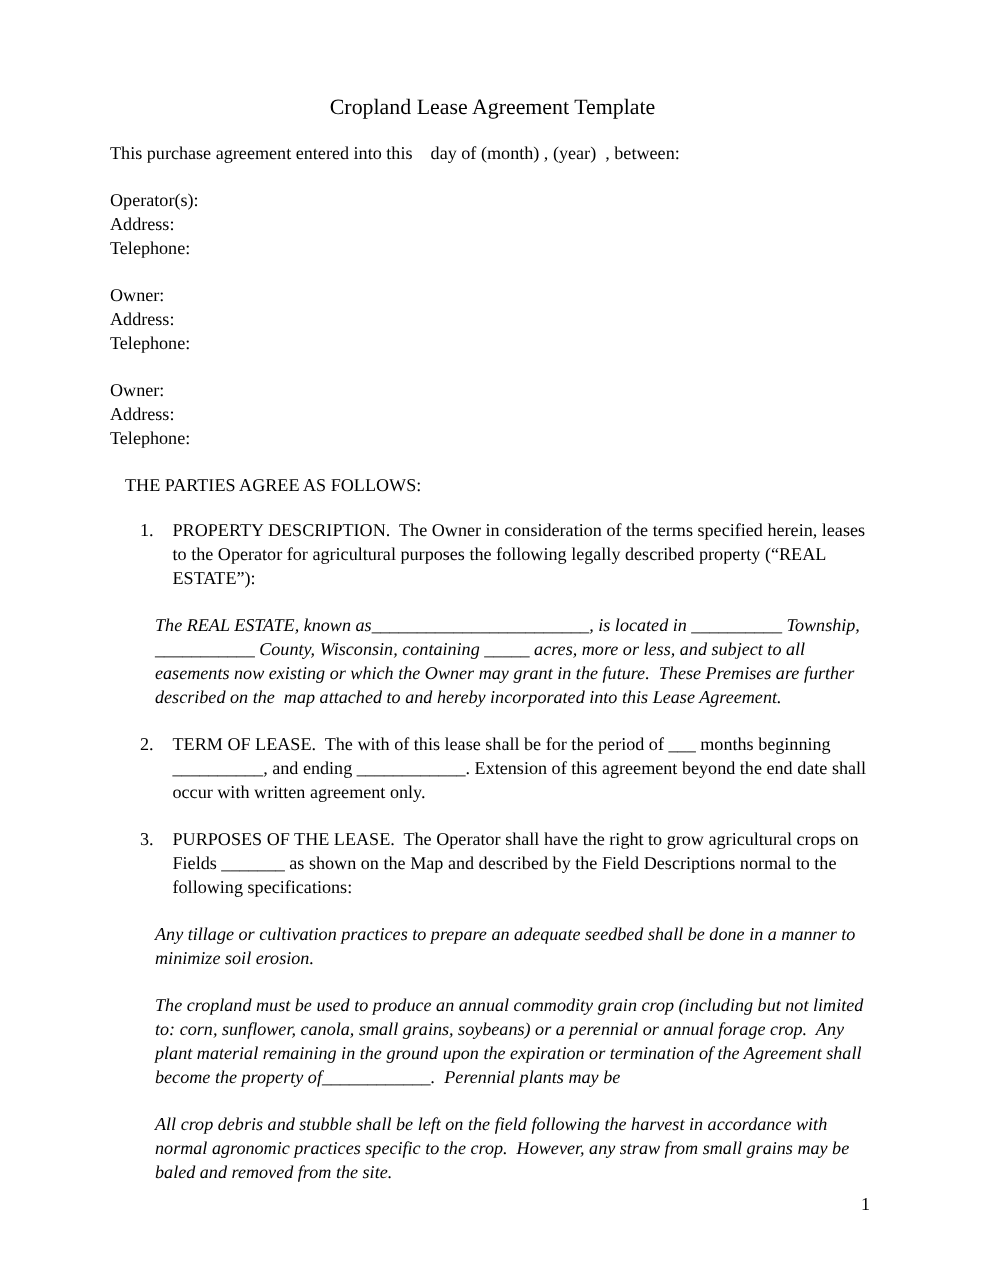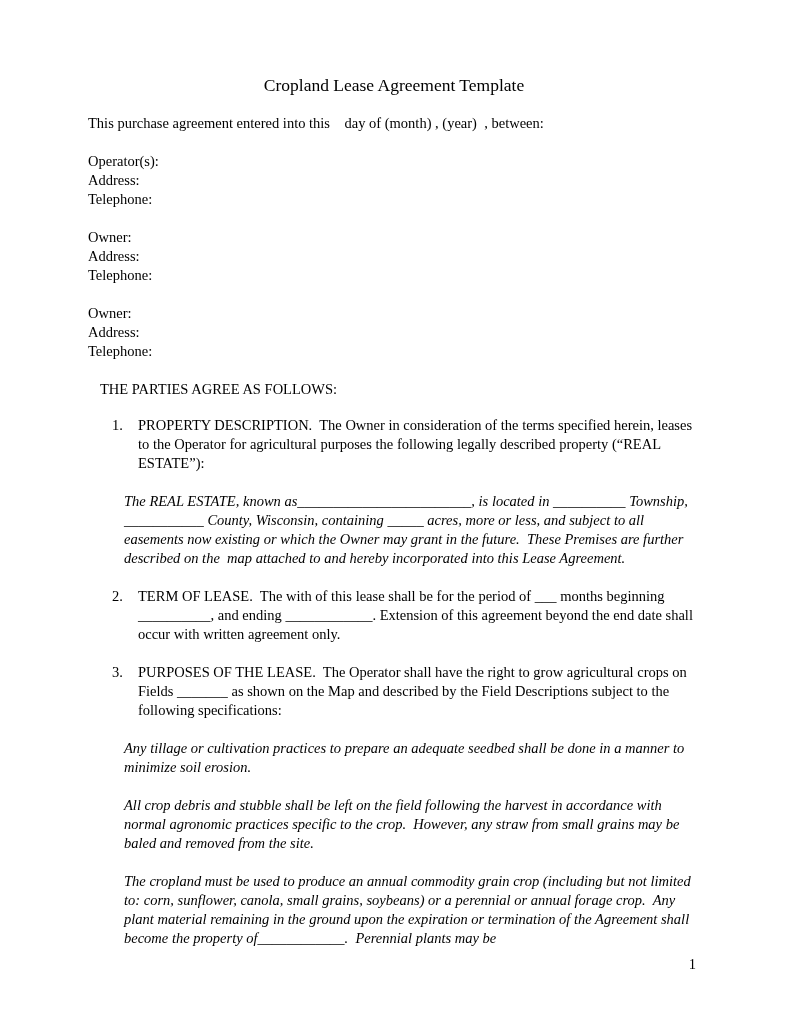--- a/index.html
+++ b/index.html
@@ -111,22 +111,22 @@
   <div class="list-item">
     <span class="item-num">2.</span>
     <div class="item-body">
       <p class="lead">TERM OF LEASE.  The with of this lease shall be for the period of ___ months beginning __________, and ending ____________. Extension of this agreement beyond the end date shall occur with written agreement only.</p>
     </div>
   </div>
 
   <div class="list-item">
     <span class="item-num">3.</span>
     <div class="item-body">
-      <p class="lead">PURPOSES OF THE LEASE.  The Operator shall have the right to grow agricultural crops on Fields _______ as shown on the Map and described by the Field Descriptions subject to the following specifications:</p>
+      <p class="lead">PURPOSES OF THE LEASE.  The Operator shall have the right to grow agricultural crops on Fields _______ as shown on the Map and described by the Field Descriptions normal to the following specifications:</p>
       <p class="sub">Any tillage or cultivation practices to prepare an adequate seedbed shall be done in a manner to minimize soil erosion.</p>
+      <p class="sub">The cropland must be used to produce an annual commodity grain crop (including but not limited to: corn, sunflower, canola, small grains, soybeans) or a perennial or annual forage crop.  Any plant material remaining in the ground upon the expiration or termination of the Agreement shall become the property of____________.  Perennial plants may be</p>
       <p class="sub">All crop debris and stubble shall be left on the field following the harvest in accordance with normal agronomic practices specific to the crop.  However, any straw from small grains may be baled and removed from the site.</p>
-      <p class="sub">The cropland must be used to produce an annual commodity grain crop (including but not limited to: corn, sunflower, canola, small grains, soybeans) or a perennial or annual forage crop.  Any plant material remaining in the ground upon the expiration or termination of the Agreement shall become the property of____________.  Perennial plants may be</p>
     </div>
   </div>
 
   <div class="page-number">1</div>
 
 </div>
 
 </body></html>

